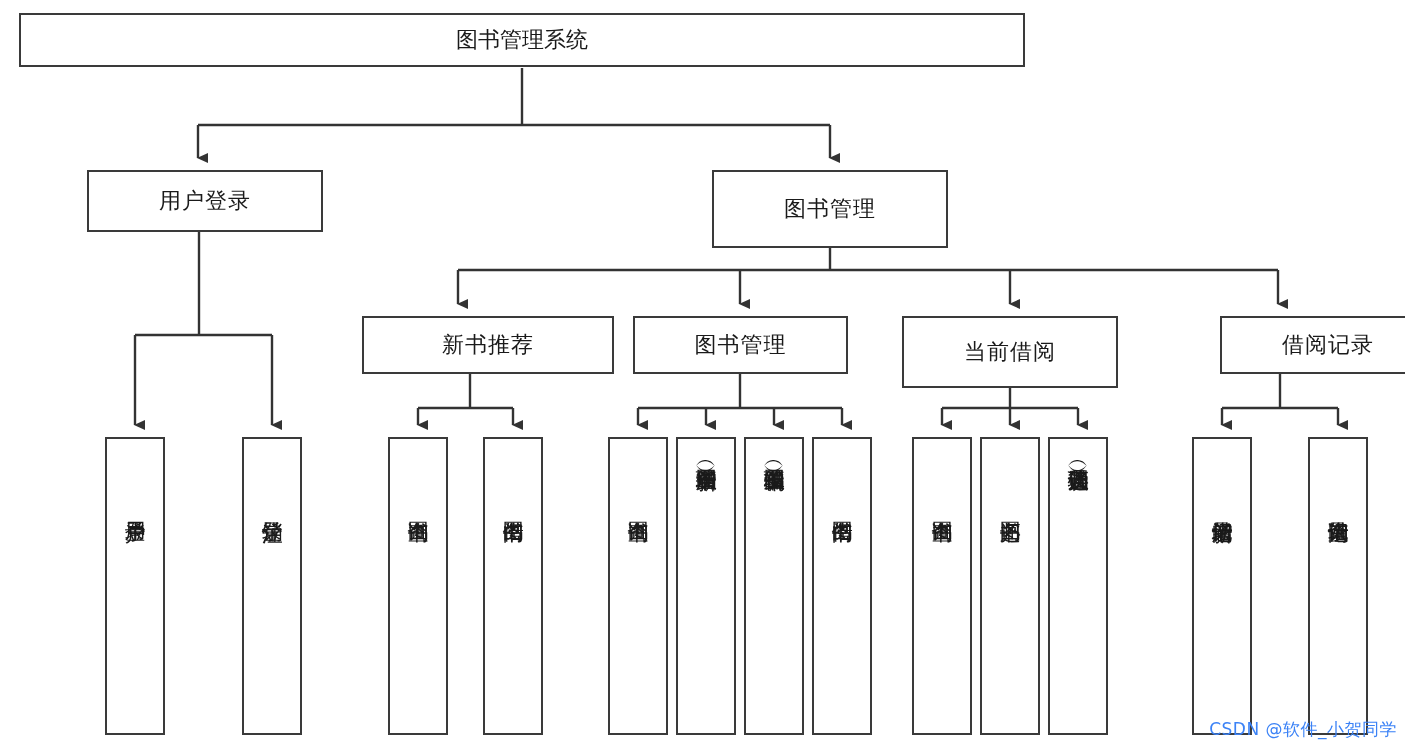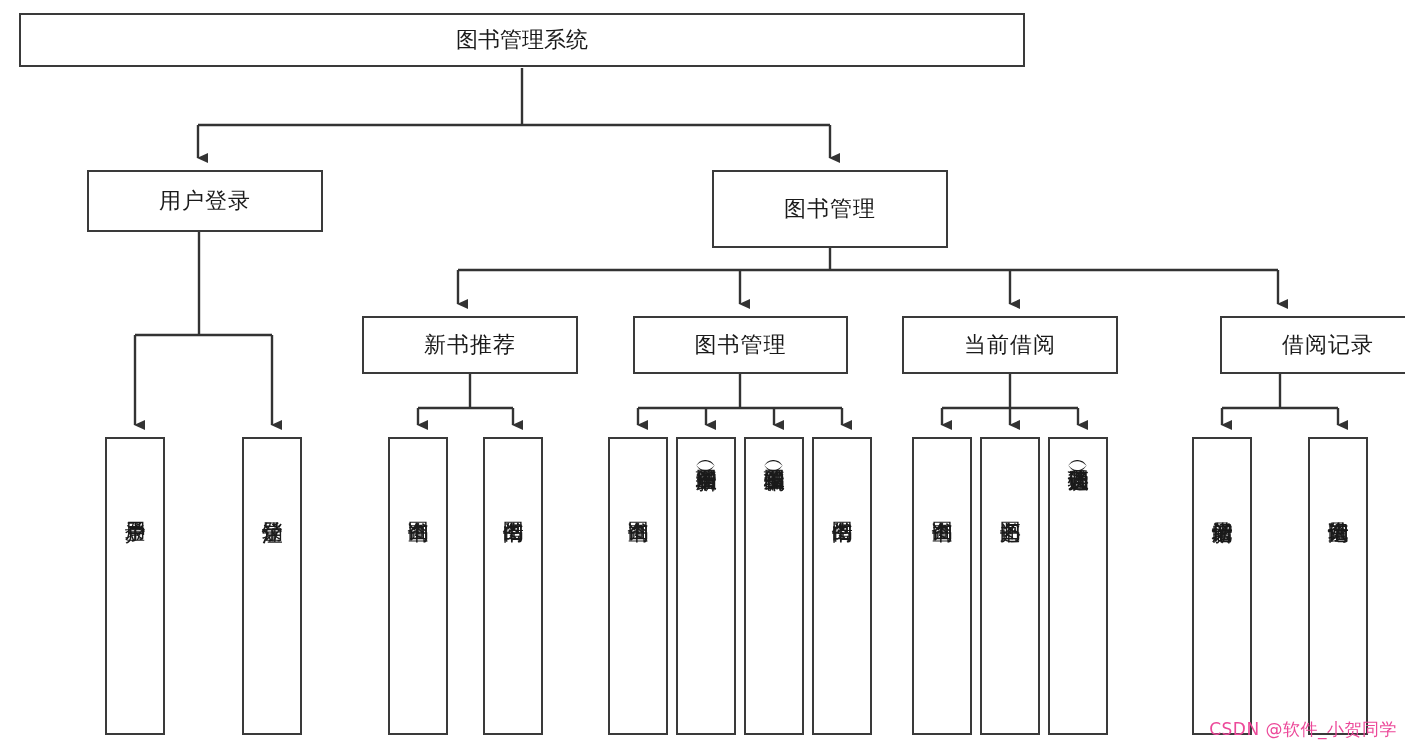--- a/index.html
+++ b/index.html
@@ -37,21 +37,21 @@
     -webkit-text-orientation:upright;
     white-space:nowrap;
     display:block;
   }
   .leaf-mid .vtext{margin-top:56px;}
   .leaf-top .vtext{margin-top:4px;}
   .watermark{
     position:absolute;
     right:8px;bottom:6px;
     font-size:17px;
-    color:#ec4899;
+    color:#3b82f6;
     letter-spacing:0.5px;
     white-space:nowrap;
   }
   svg.edges{position:absolute;left:0;top:0;width:1405px;height:747px;pointer-events:none;}
 </style>
 </head>
 <body>
 
 <div id="canvas">
 
@@ -109,27 +109,27 @@
     <span>图书管理系统</span>
   </div>
 
   <div class="node h" style="left:87px;top:170px;width:236px;height:62px;align-items:center;">
     <span>用户登录</span>
   </div>
   <div class="node h" style="left:712px;top:170px;width:236px;height:78px;">
     <span>图书管理</span>
   </div>
 
-  <div class="node h" style="left:362px;top:316px;width:216px;height:58px;">
+  <div class="node h" style="left:362px;top:316px;width:252px;height:58px;">
     <span>新书推荐</span>
   </div>
   <div class="node h" style="left:633px;top:316px;width:215px;height:58px;">
     <span>图书管理</span>
   </div>
-  <div class="node h" style="left:902px;top:316px;width:216px;height:58px;">
+  <div class="node h" style="left:902px;top:316px;width:216px;height:72px;">
     <span>当前借阅</span>
   </div>
   <div class="node h" style="left:1172px;top:316px;width:216px;height:58px;margin-left:48px;">
     <span>借阅记录</span>
   </div>
 
   <div class="node leaf leaf-mid" style="left:105px;top:437px;width:60px;height:298px;">
     <span class="vtext">用户登录</span>
   </div>
   <div class="node leaf leaf-mid" style="left:242px;top:437px;width:60px;height:298px;">

